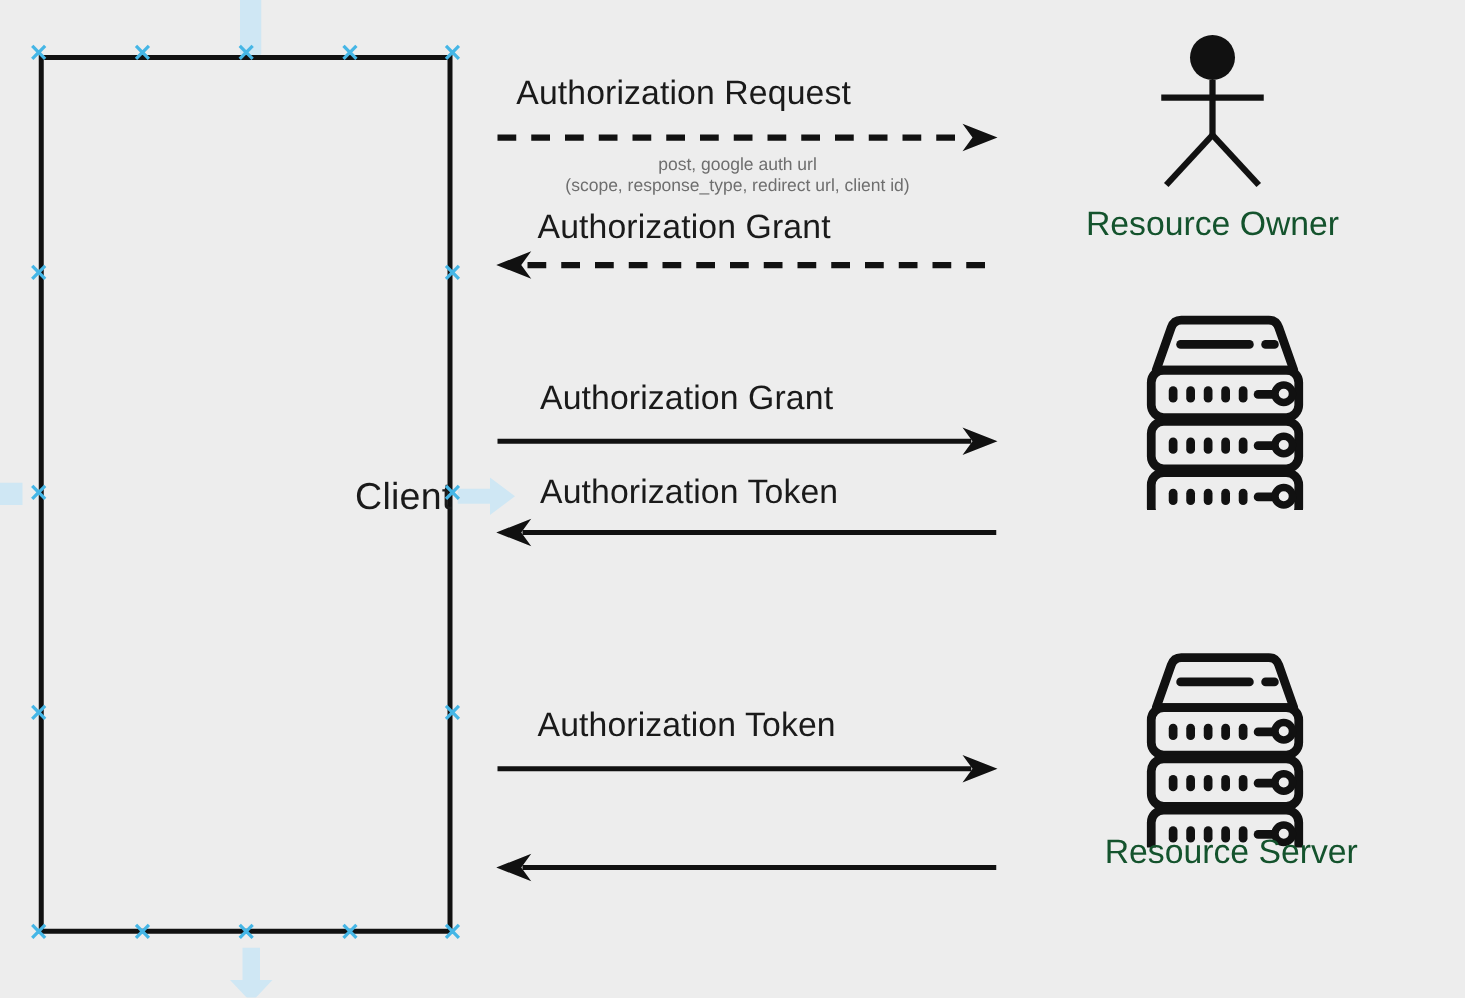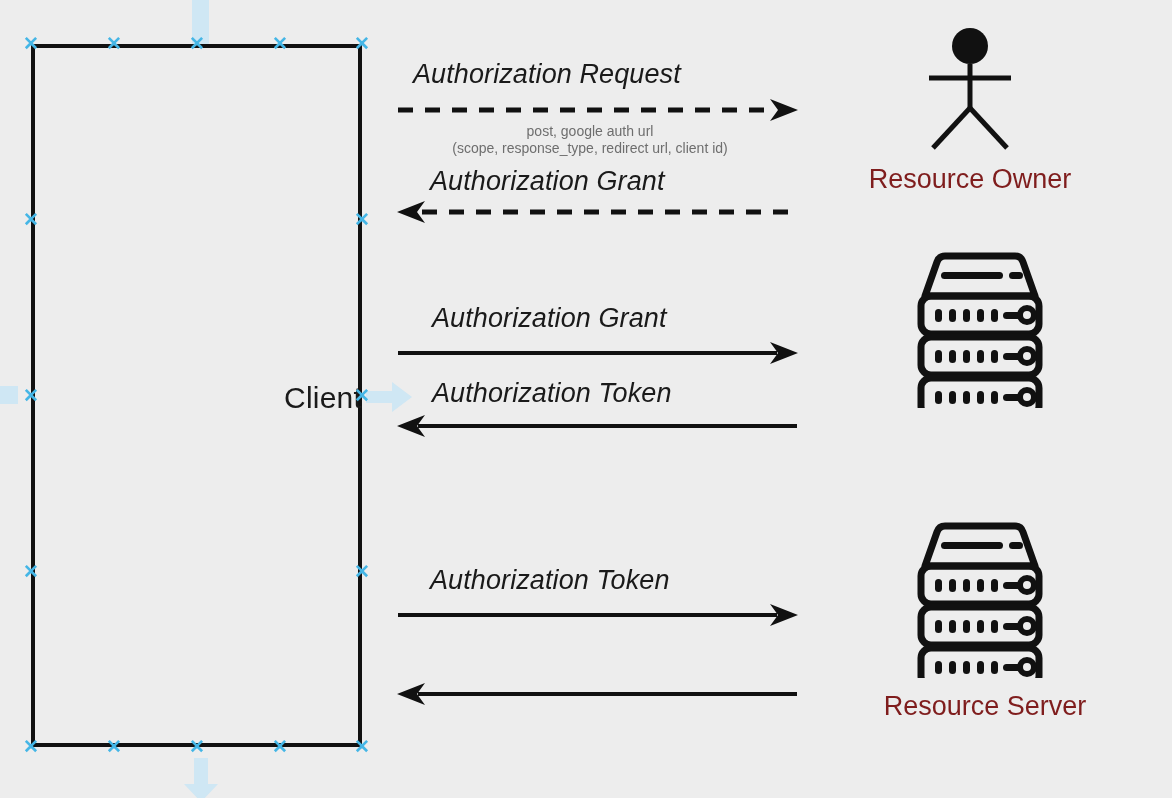--- a/index.html
+++ b/index.html
@@ -91,53 +91,52 @@
     height: 30px;
   }
 
   
   .msg-label {
     position: absolute;
     font-size: 27px;
     color: #1a1a1a;
     white-space: nowrap;
     letter-spacing: 0.1px;
-    font-style: italic;
   }
   .msg-sub {
     position: absolute;
     font-size: 14px;
     color: #6e6e6e;
     white-space: nowrap;
     text-align: center;
   }
   .flow-arrow {
     position: absolute;
     left: 395px;
     width: 405px;
     height: 24px;
   }
 
   
   .actor-label {
     position: absolute;
     font-size: 27px;
-    color: #7f1d1d;
+    color: #14532d;
     white-space: nowrap;
     text-align: center;
   }
   .actor-icon {
     position: absolute;
   }
   #resource-owner-icon { left: 905px; top: 26px; width: 130px; height: 130px; }
   #resource-owner-label { left: 820px; top: 164px; width: 300px; }
   #auth-server-icon { left: 905px; top: 248px; width: 150px; height: 160px; }
   #auth-server-label { left: 800px; top: 428px; width: 370px; }
   #resource-server-icon { left: 905px; top: 518px; width: 150px; height: 160px; }
-  #resource-server-label { left: 820px; top: 691px; width: 330px; }
+  #resource-server-label { left: 820px; top: 666px; width: 330px; }
 </style>
 </head>
 <body>
 
 <div id="canvas">
 
   <div class="hint" id="hint-top"></div>
 
   <div class="hint" id="hint-bottom">
     <svg width="46" height="46" viewBox="0 0 46 46">

